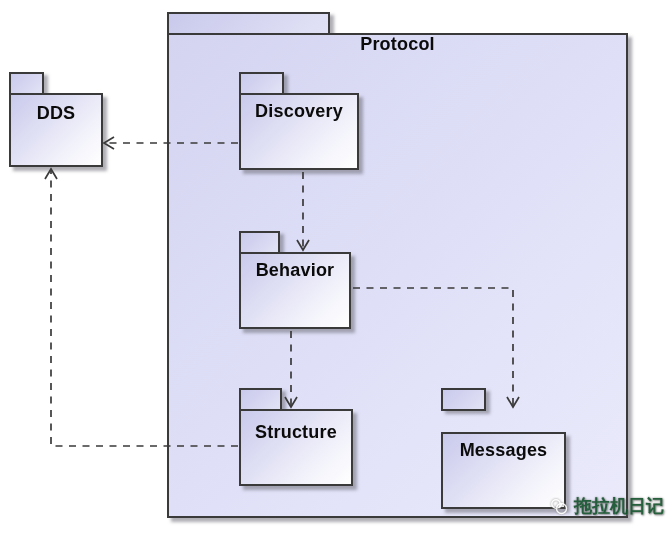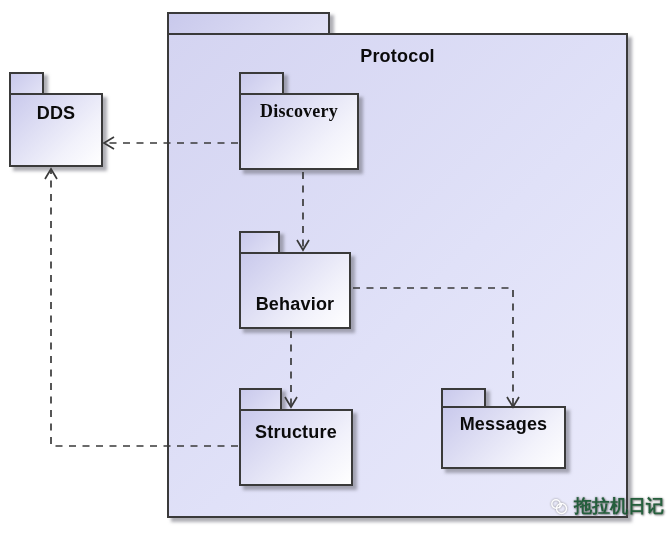--- a/index.html
+++ b/index.html
@@ -37,45 +37,45 @@
   }
   .wm-icon{display:inline-block;width:20px;height:20px;}
 </style>
 </head>
 <body>
 
 <div id="canvas">
 
   <div class="pkg-tab" style="left:167px;top:12px;width:163px;height:23px;"></div>
   <div class="pkg-body big" style="left:167px;top:33px;width:461px;height:485px;">
-    <span class="pkg-label" style="padding-top:12px;">Protocol</span>
+    <span class="pkg-label" style="padding-top:0;">Protocol</span>
   </div>
 
   <div class="pkg-tab" style="left:9px;top:72px;width:35px;height:23px;"></div>
   <div class="pkg-body" style="left:9px;top:93px;width:94px;height:74px;">
     <span class="pkg-label">DDS</span>
   </div>
 
   <div class="pkg-tab" style="left:239px;top:72px;width:45px;height:23px;"></div>
   <div class="pkg-body" style="left:239px;top:93px;width:120px;height:77px;">
-    <span class="pkg-label" style="padding-top:7px;font-family:Liberation Serif, serif;">Discovery</span>
+    <span class="pkg-label" style="padding-top:7px;">Discovery</span>
   </div>
 
   <div class="pkg-tab" style="left:239px;top:231px;width:41px;height:23px;"></div>
   <div class="pkg-body" style="left:239px;top:252px;width:112px;height:77px;">
-    <span class="pkg-label" style="padding-top:17px;margin-top:24px;">Behavior</span>
+    <span class="pkg-label" style="padding-top:7px;">Behavior</span>
   </div>
 
   <div class="pkg-tab" style="left:239px;top:388px;width:43px;height:23px;"></div>
   <div class="pkg-body" style="left:239px;top:409px;width:114px;height:77px;">
     <span class="pkg-label" style="padding-top:12px;">Structure</span>
   </div>
 
   <div class="pkg-tab" style="left:441px;top:388px;width:45px;height:23px;"></div>
-  <div class="pkg-body" style="left:441px;top:406px;width:125px;height:63px;">
+  <div class="pkg-body" style="left:441px;top:432px;width:125px;height:77px;">
     <span class="pkg-label" style="padding-top:7px;">Messages</span>
   </div>
 
   <svg id="arrow-layer" width="670" height="536" viewBox="0 0 670 536">
     <g stroke="#3a3a3a" stroke-width="1.7" fill="none">
 
       <g>
         <path d="M 238 143 L 106 143" stroke-dasharray="7 6.5"></path>
         <path d="M 114 137 L 104 143 L 114 149"></path>
       </g>

